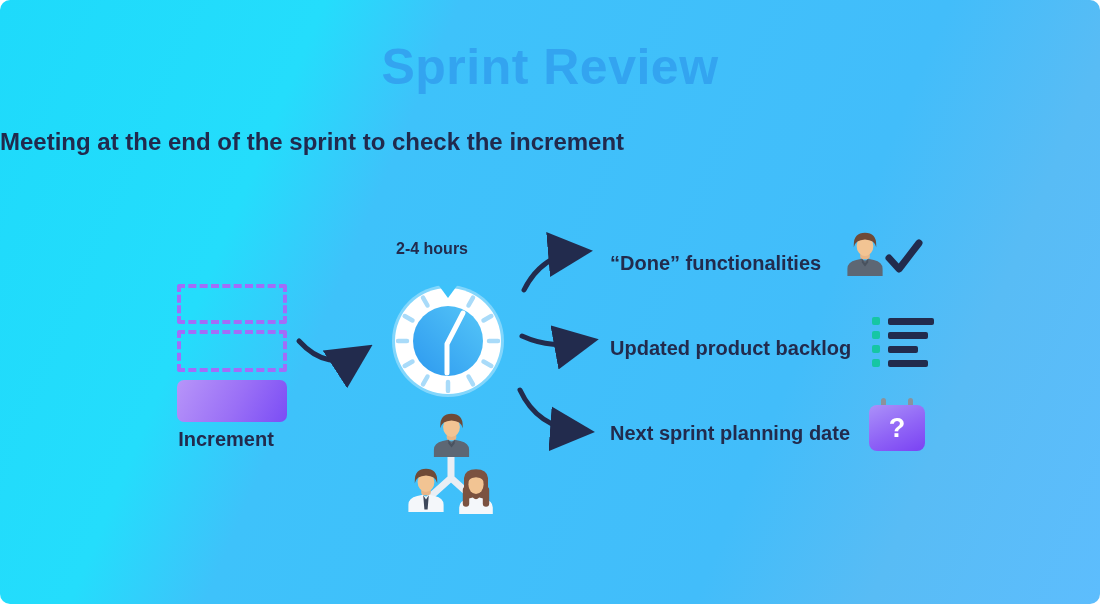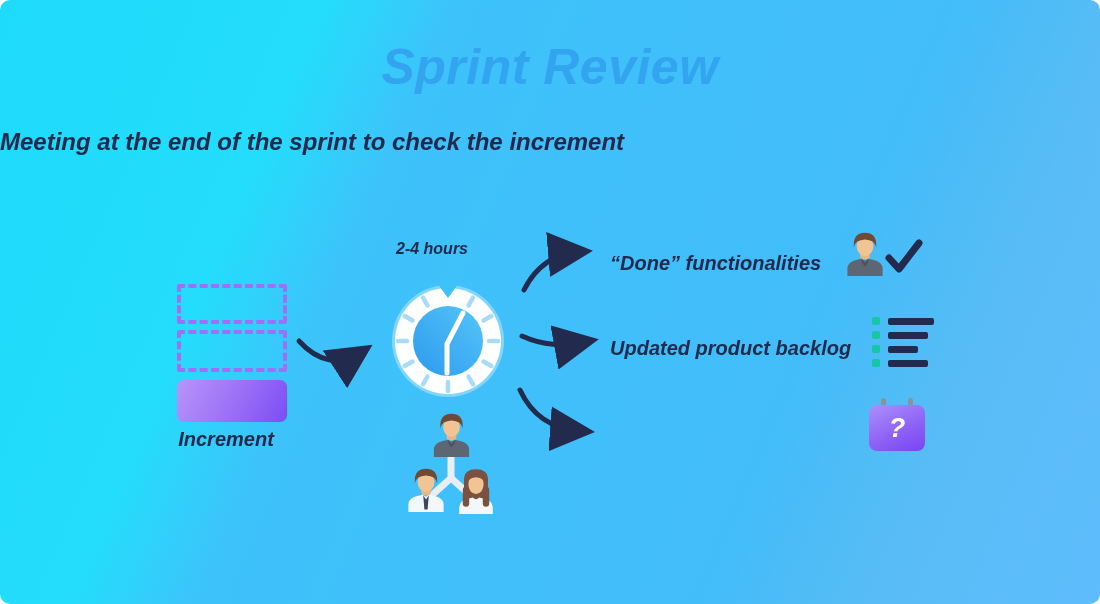--- a/index.html
+++ b/index.html
@@ -1,19 +1,19 @@
 <!DOCTYPE html>
 <html><head>
 <meta charset="utf-8">
 <style>
   html,body{margin:0;padding:0;background:#ffffff;}
   .canvas{
     position:relative;width:1100px;height:604px;overflow:hidden;border-radius:10px;
     background:linear-gradient(113deg,#1edafb 0%,#24ddfc 24%,#3ec2fa 34%,#42bdfa 70%,#58bcf5 83%,#5dbdfd 100%);
-    font-family:"Liberation Sans",sans-serif;font-weight:700;color:#222b4d;font-style:italic;
+    font-family:"Liberation Sans",sans-serif;font-weight:700;color:#222b4d;
   }
   .defs{position:absolute;width:0;height:0;}
   .title{
     position:absolute;top:38px;left:0;width:100%;margin:0;text-align:center;
     font-size:50px;letter-spacing:.5px;color:#33a4f0;
   }
   .subtitle{
     position:absolute;top:128px;left:0;width:100%;margin:0;text-align:left;
     font-size:24px;color:#212a4d;
   }
@@ -153,20 +153,21 @@
     <div class="backlog-row">
         <div class="bullet"></div>
         <div class="bline bl3"></div>
       </div>
     <div class="backlog-row">
         <div class="bullet"></div>
         <div class="bline bl4"></div>
       </div>
   </div>
 
+  <div class="outcome-label o3">Next sprint planning date</div>
   <div class="calendar">
     <div class="cal-peg peg-l"></div>
     <div class="cal-peg peg-r"></div>
     <div class="cal-body">?</div>
   </div>
 
   <svg class="team" width="110" height="118" viewBox="0 0 110 118">
     <path d="M55,50 L55,74 M55,74 L35,92 M55,74 L75,92" stroke="#e9eef4" stroke-width="7" fill="none" stroke-linecap="round"></path>
     <use href="#man-gray" transform="translate(31.5,5) scale(0.8)"></use>
     <use href="#man-tie" transform="translate(6,60) scale(0.8)"></use>

